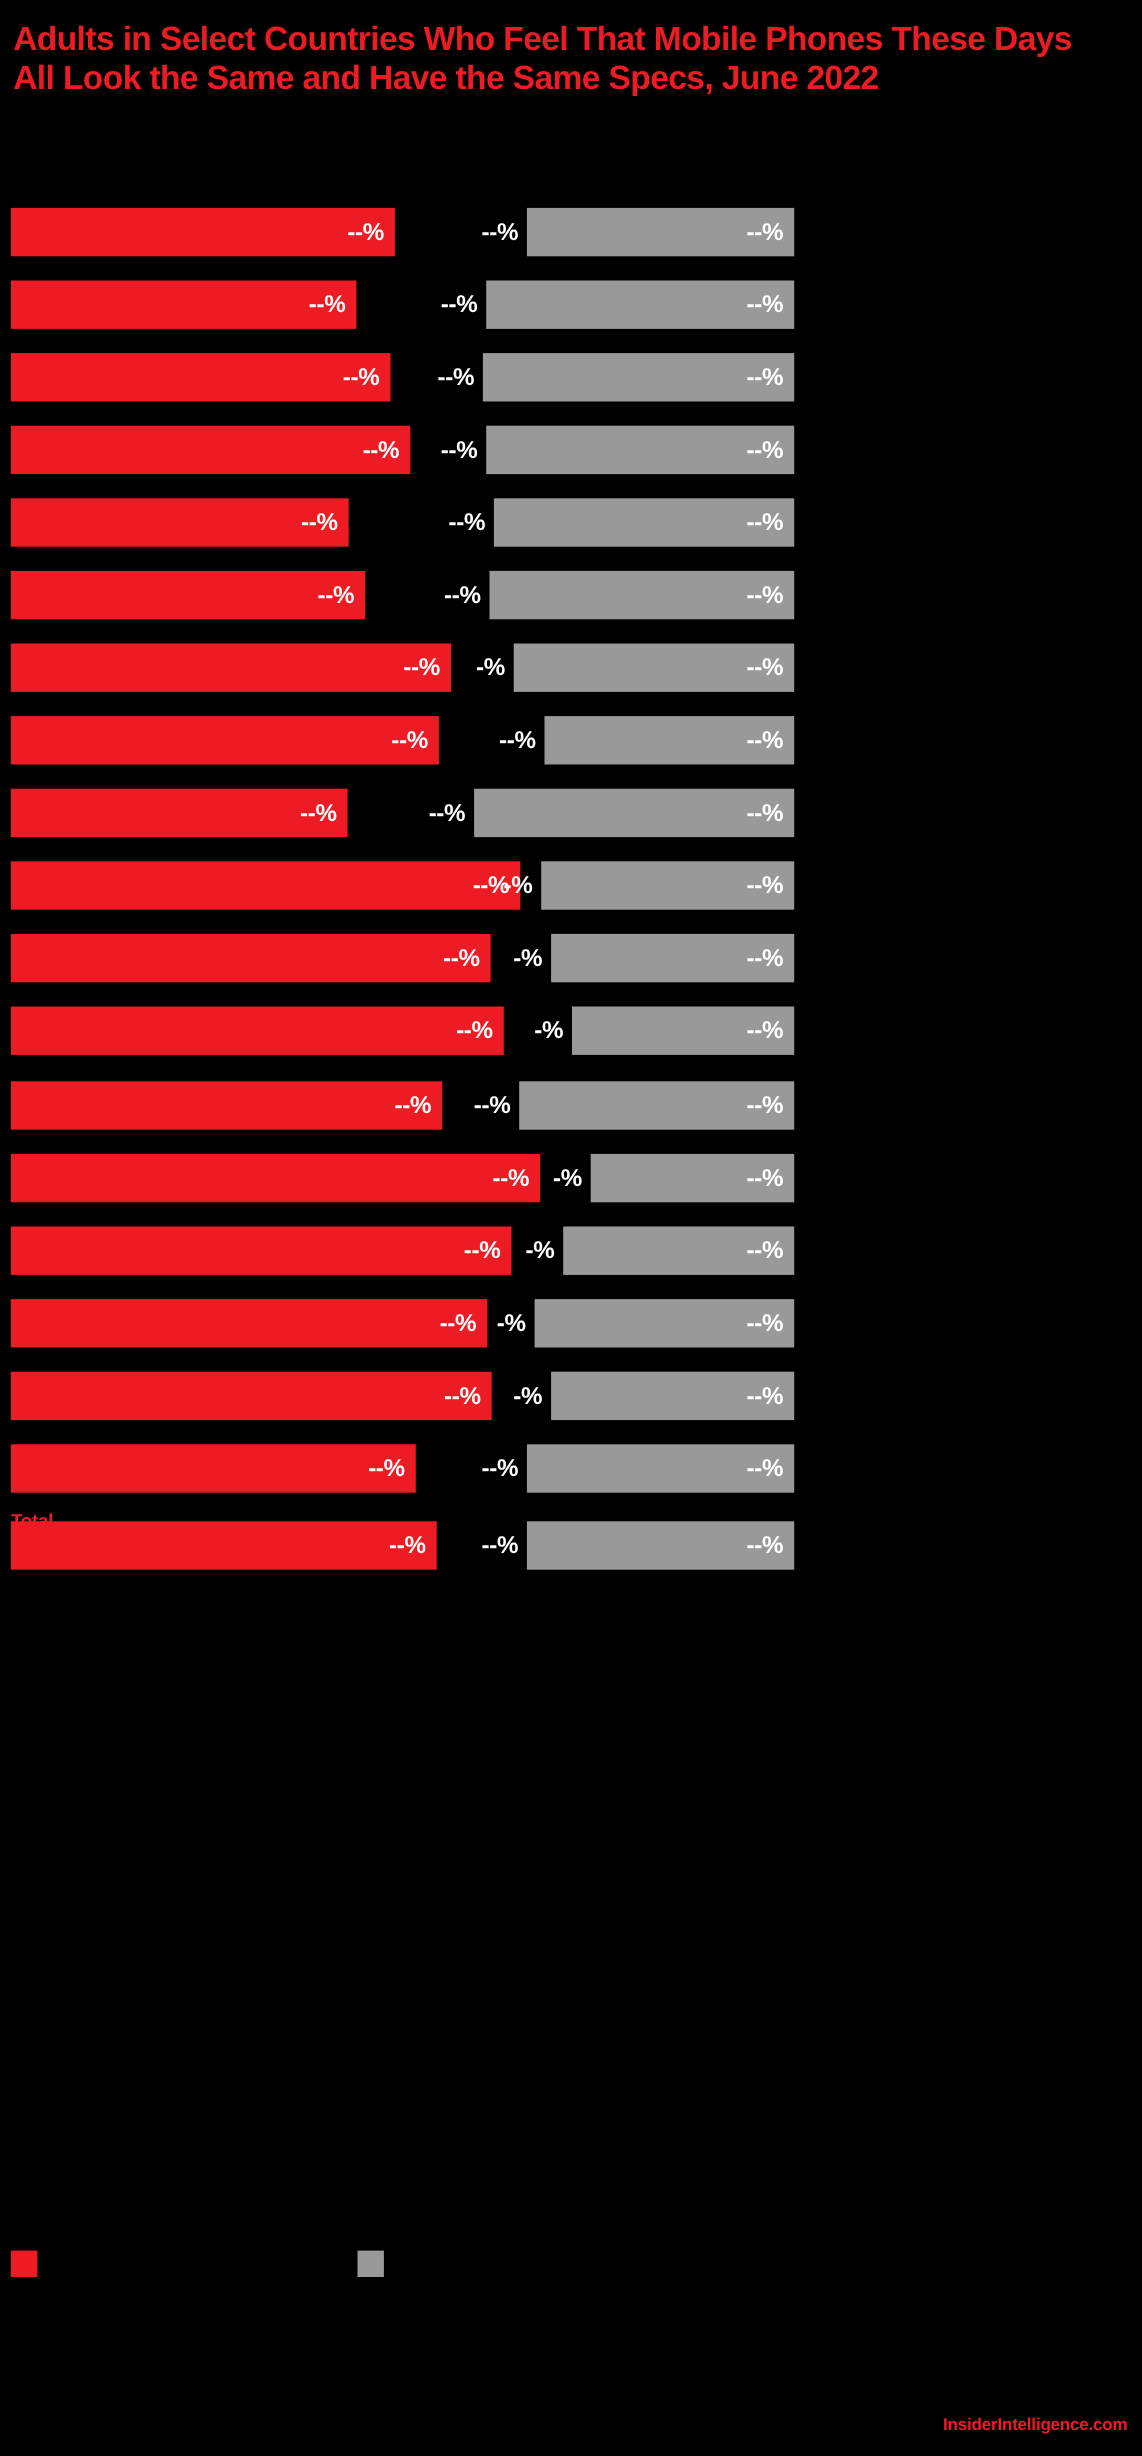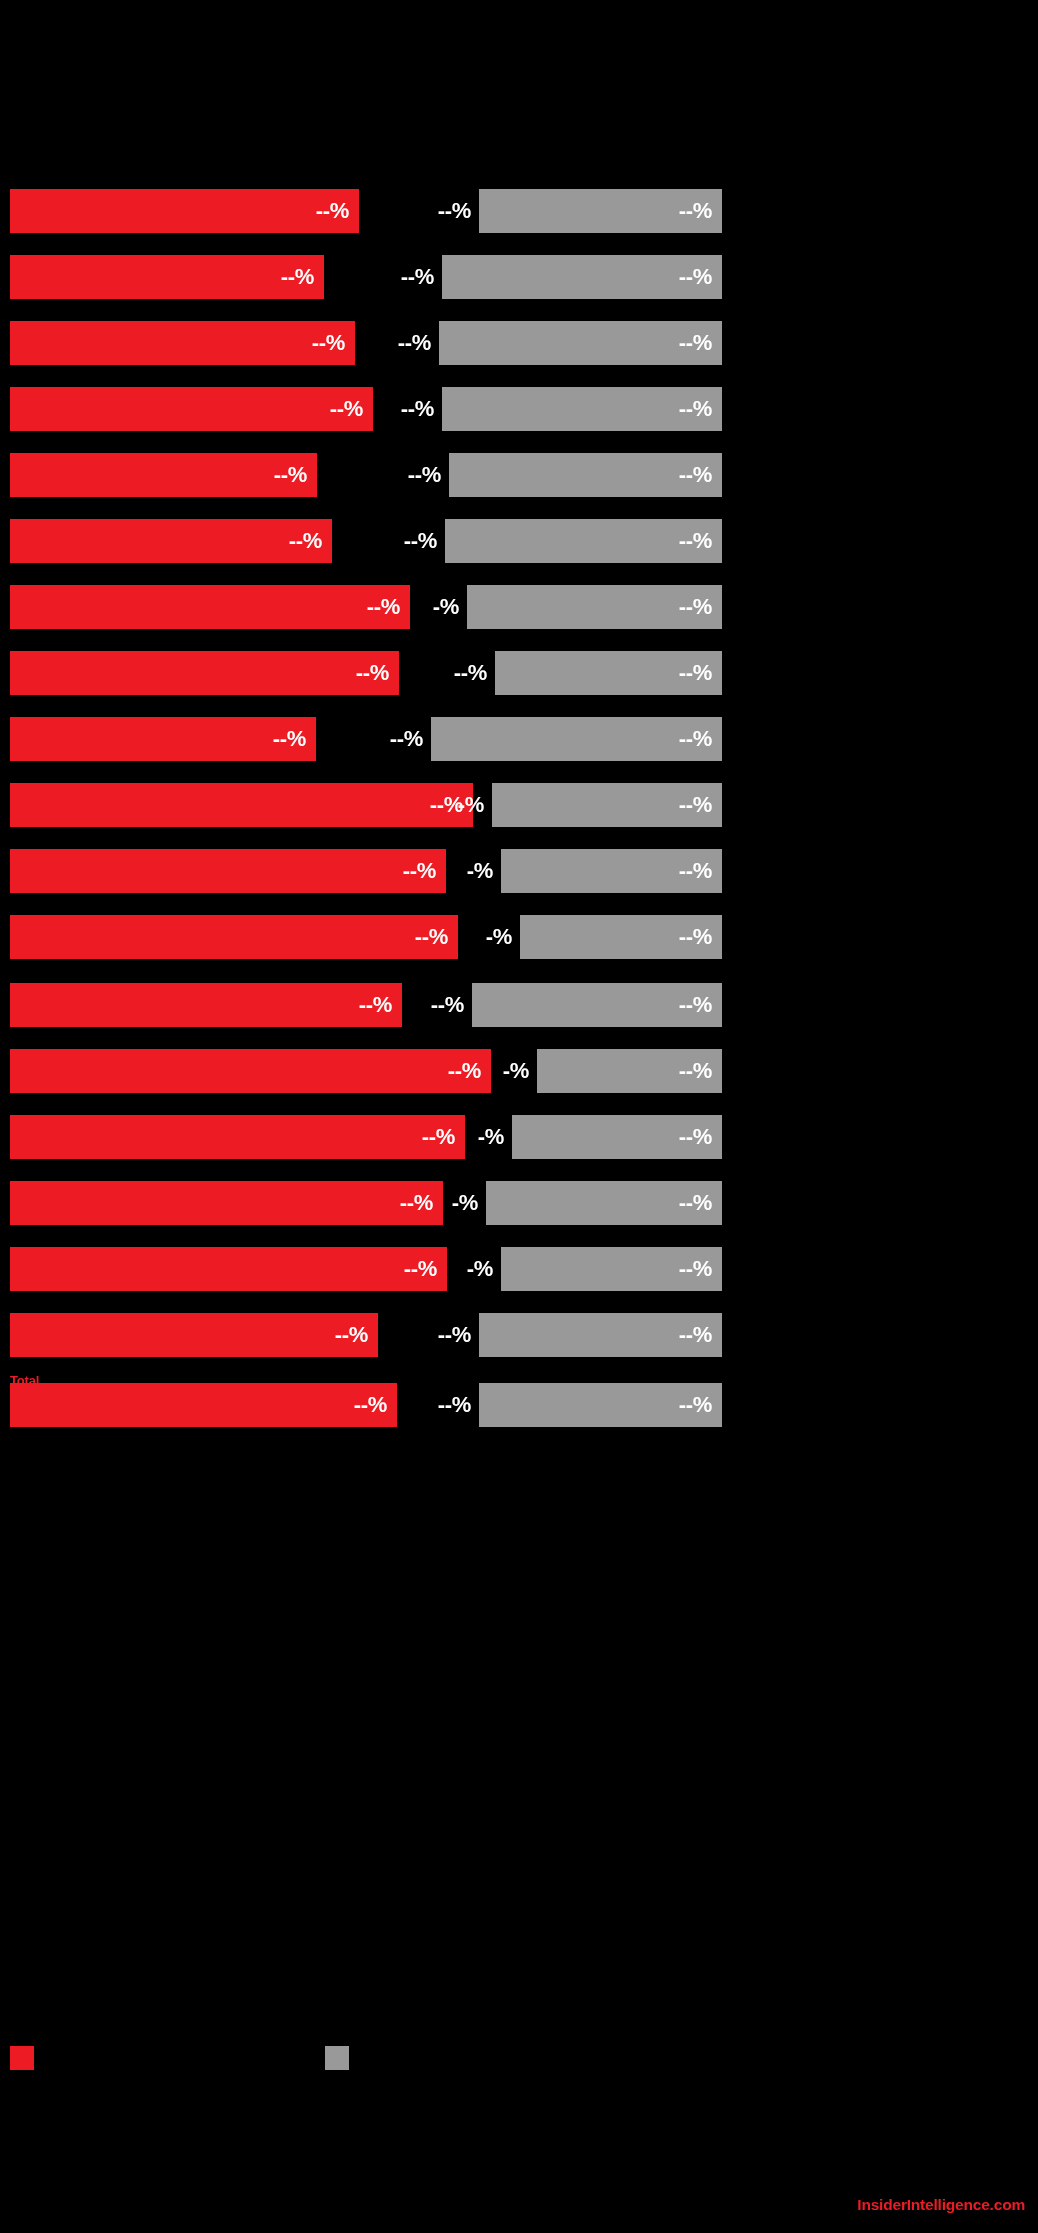--- a/index.html
+++ b/index.html
@@ -102,21 +102,21 @@
     line-height: 1;
     white-space: nowrap;
     text-align: right;
   }
 
   
   .total-label {
     position: absolute;
     left: 10px;
     color: #ED1C24;
-    font-size: 13px;
+    font-size: 17px;
     font-weight: bold;
     line-height: 1;
     letter-spacing: -0.2px;
   }
 
   
   .legend {
     position: absolute;
     left: 0;
     top: 2045px;
@@ -157,20 +157,23 @@
     font-weight: bold;
     letter-spacing: -0.2px;
     line-height: 1;
   }
 </style>
 </head>
 <body>
 
 <div class="page">
 
+  <div class="title-block">
+    <div class="chart-title">Adults in Select Countries Who Feel That Mobile Phones These Days All Look the Same and Have the Same Specs, June 2022</div>
+  </div>
 
   <div class="plot" id="plot">
       <div class="row" style="top: 189px;">
         <div class="bar-red" style="width: 349px;">
           <span class="val">--%</span>
         </div>
         <span class="gap-val" style="right: 567px;">--%</span>
         <div class="bar-gray" style="left: 479px; width: 243px;">
           <span class="val">--%</span>
         </div>

